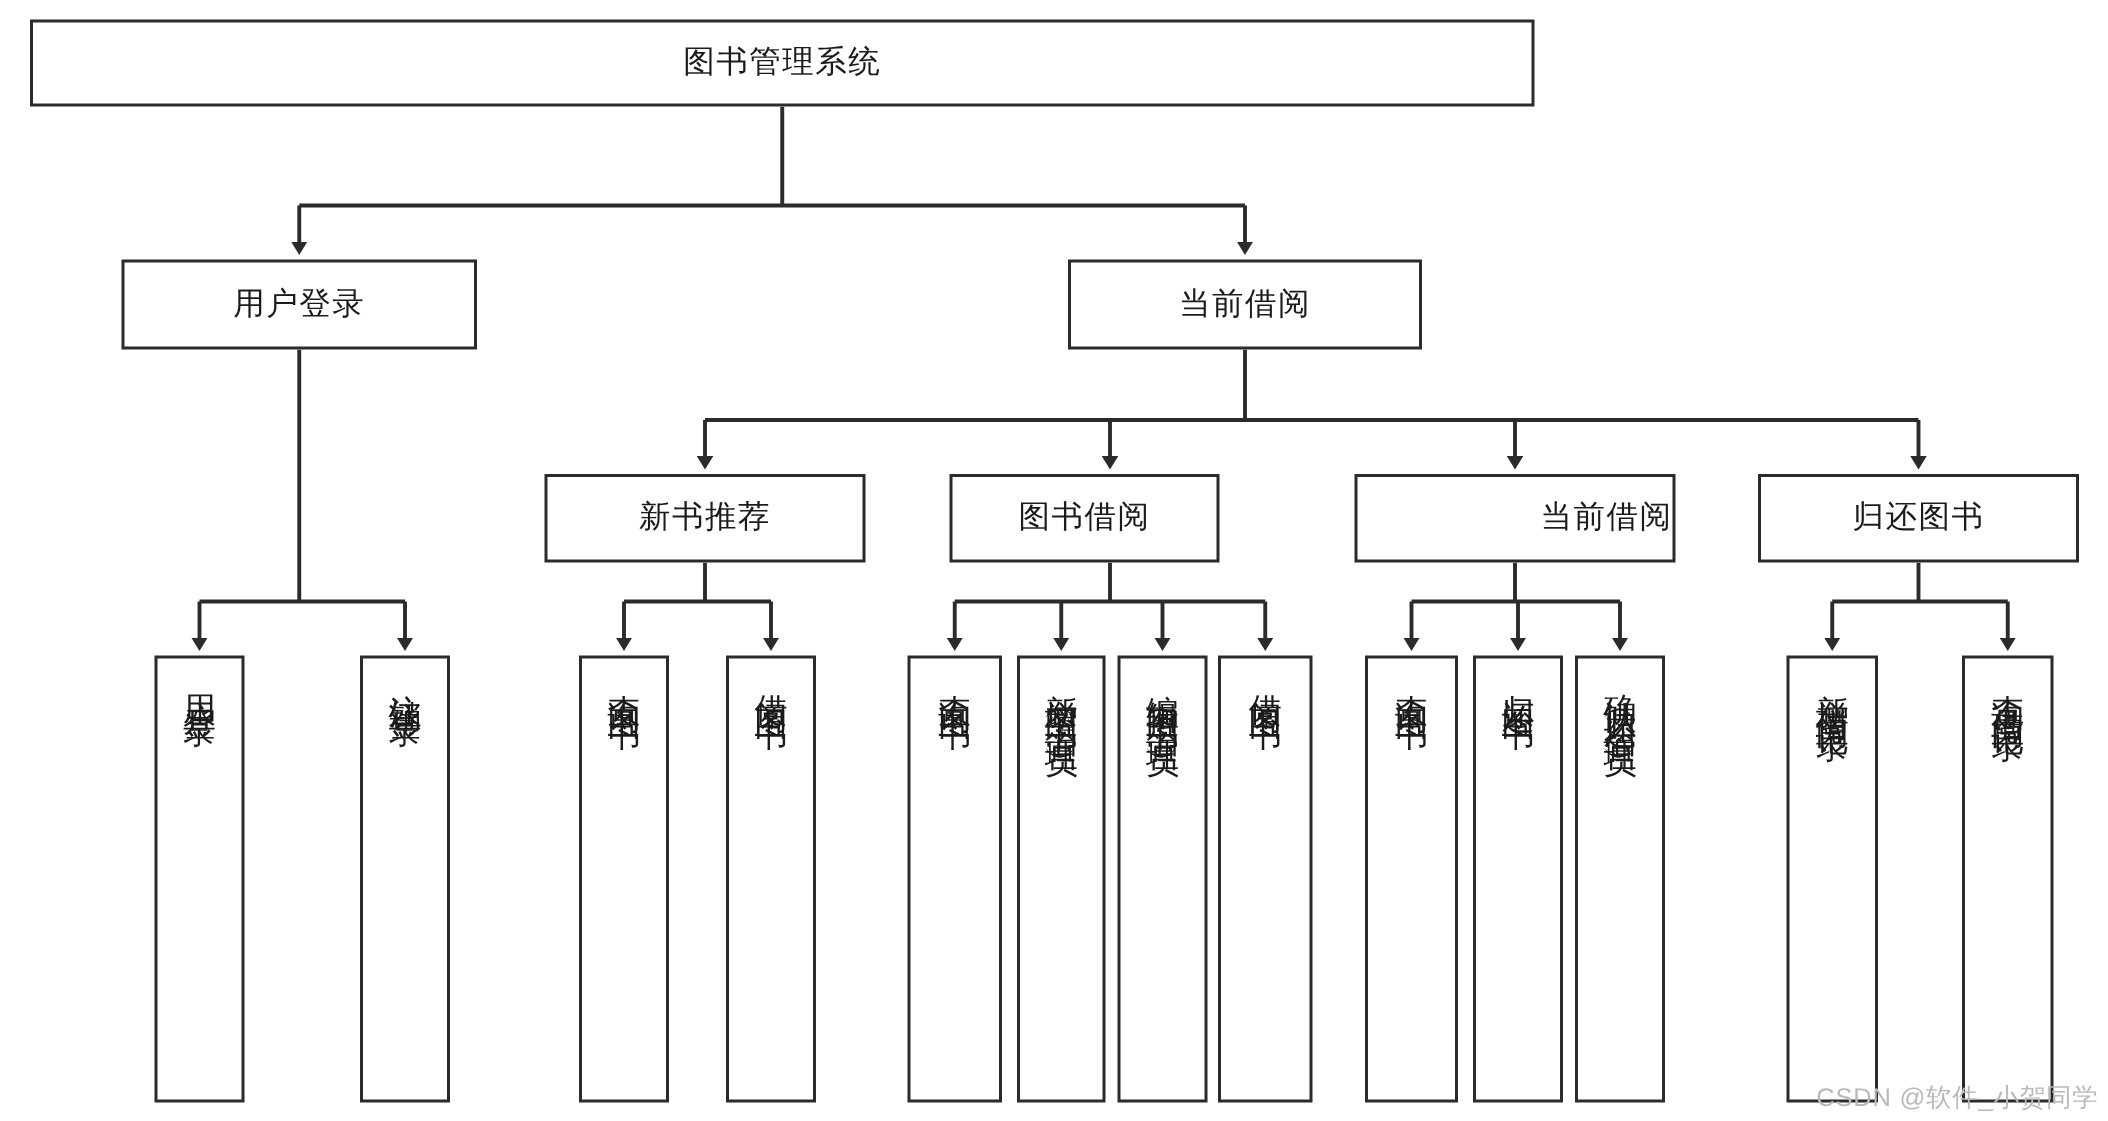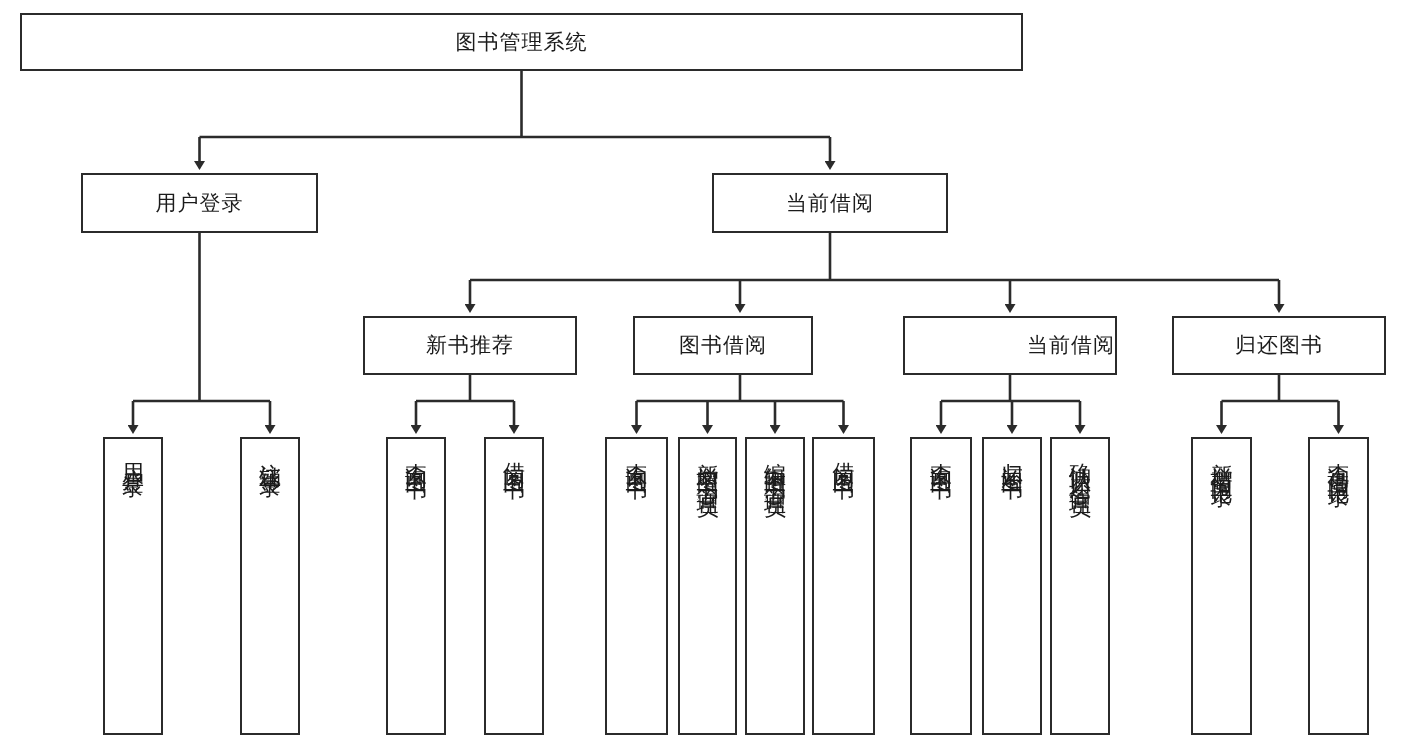--- a/index.html
+++ b/index.html
@@ -177,13 +177,14 @@
         <span class="node-label">确认归还（管理员）</span>
       </div>
       <div class="node v" style="left: 1191px; top: 437px; width: 61px; height: 298px;">
         <span class="node-label">新增借阅记录</span>
       </div>
       <div class="node v" style="left: 1308px; top: 437px; width: 61px; height: 298px;">
         <span class="node-label">查询借阅记录</span>
       </div>
     </div>
 
+  <div class="watermark">CSDN @软件_小贺同学</div>
 </div>
 
 </body></html>

